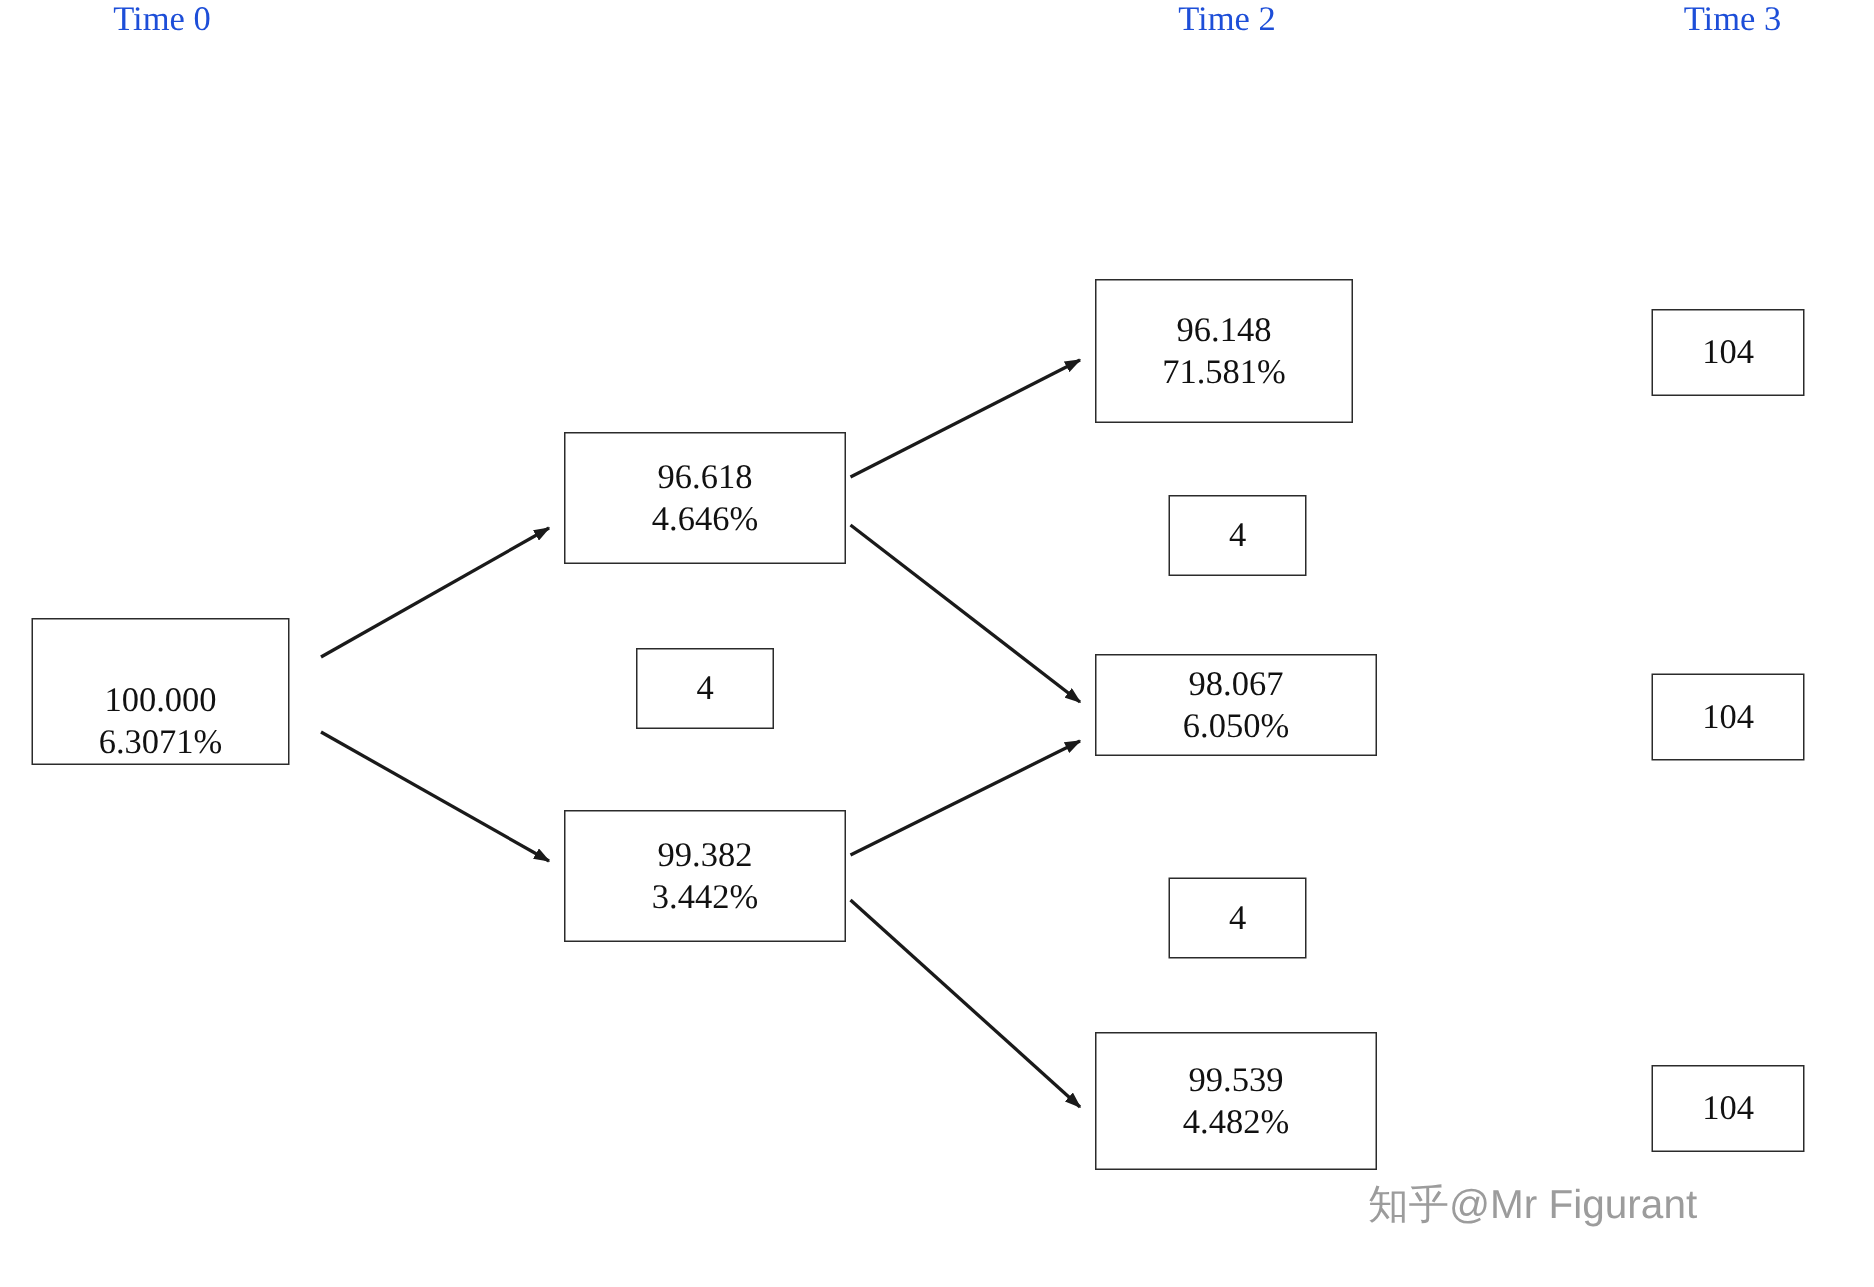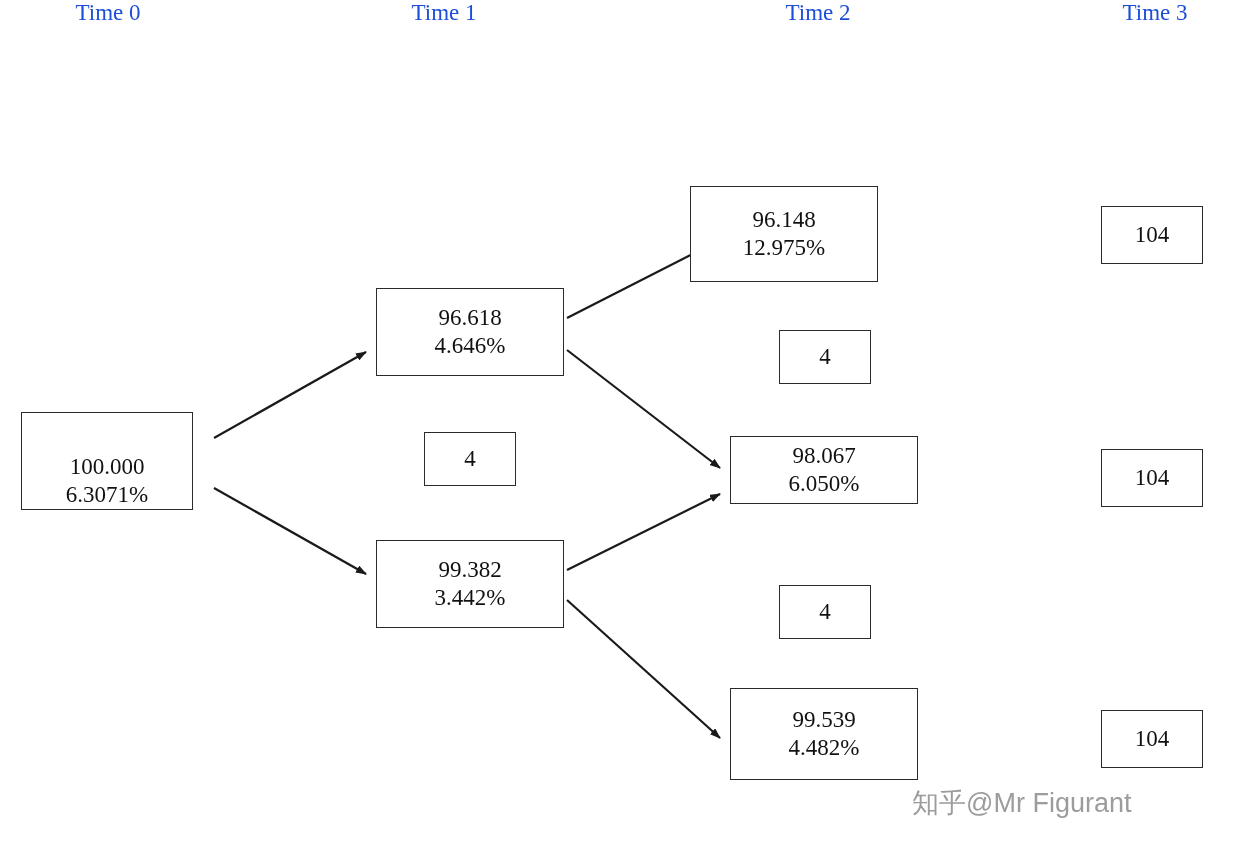--- a/index.html
+++ b/index.html
@@ -56,23 +56,20 @@
   }
 </style>
 </head>
 <body>
 
 <div id="canvas">
 
   <div class="col-header" style="left:0;width:216px;">
     <span>Time 0</span>
   </div>
-  <div class="col-header" style="left:336px;width:216px;">
-    <span>Time 1</span>
-  </div>
   <div class="col-header" style="left:710px;width:216px;">
     <span>Time 2</span>
   </div>
   <div class="col-header" style="left:1047px;width:216px;">
     <span>Time 3</span>
   </div>
 
   <svg class="arrows" viewBox="0 0 1249 858">
     <defs>
       <marker id="arrowhead" markerWidth="11" markerHeight="8" refX="10" refY="4" orient="auto" markerUnits="userSpaceOnUse">
@@ -101,23 +98,23 @@
 
   <div class="node" style="left:424px;top:432px;width:92px;height:54px;">
     <div>4</div>
   </div>
 
   <div class="node" style="left:376px;top:540px;width:188px;height:88px;">
     <div>99.382</div>
     <div class="line2">3.442%</div>
   </div>
 
-  <div class="node" style="left:690px;top:186px;width:188px;height:96px;">
+  <div class="node" style="left:730px;top:186px;width:172px;height:96px;">
     <div>96.148</div>
-    <div class="line2">12.975%</div>
+    <div class="line2">71.581%</div>
   </div>
 
   <div class="node" style="left:779px;top:330px;width:92px;height:54px;">
     <div>4</div>
   </div>
 
   <div class="node" style="left:730px;top:436px;width:188px;height:68px;">
     <div>98.067</div>
     <div class="line2">6.050%</div>
   </div>

